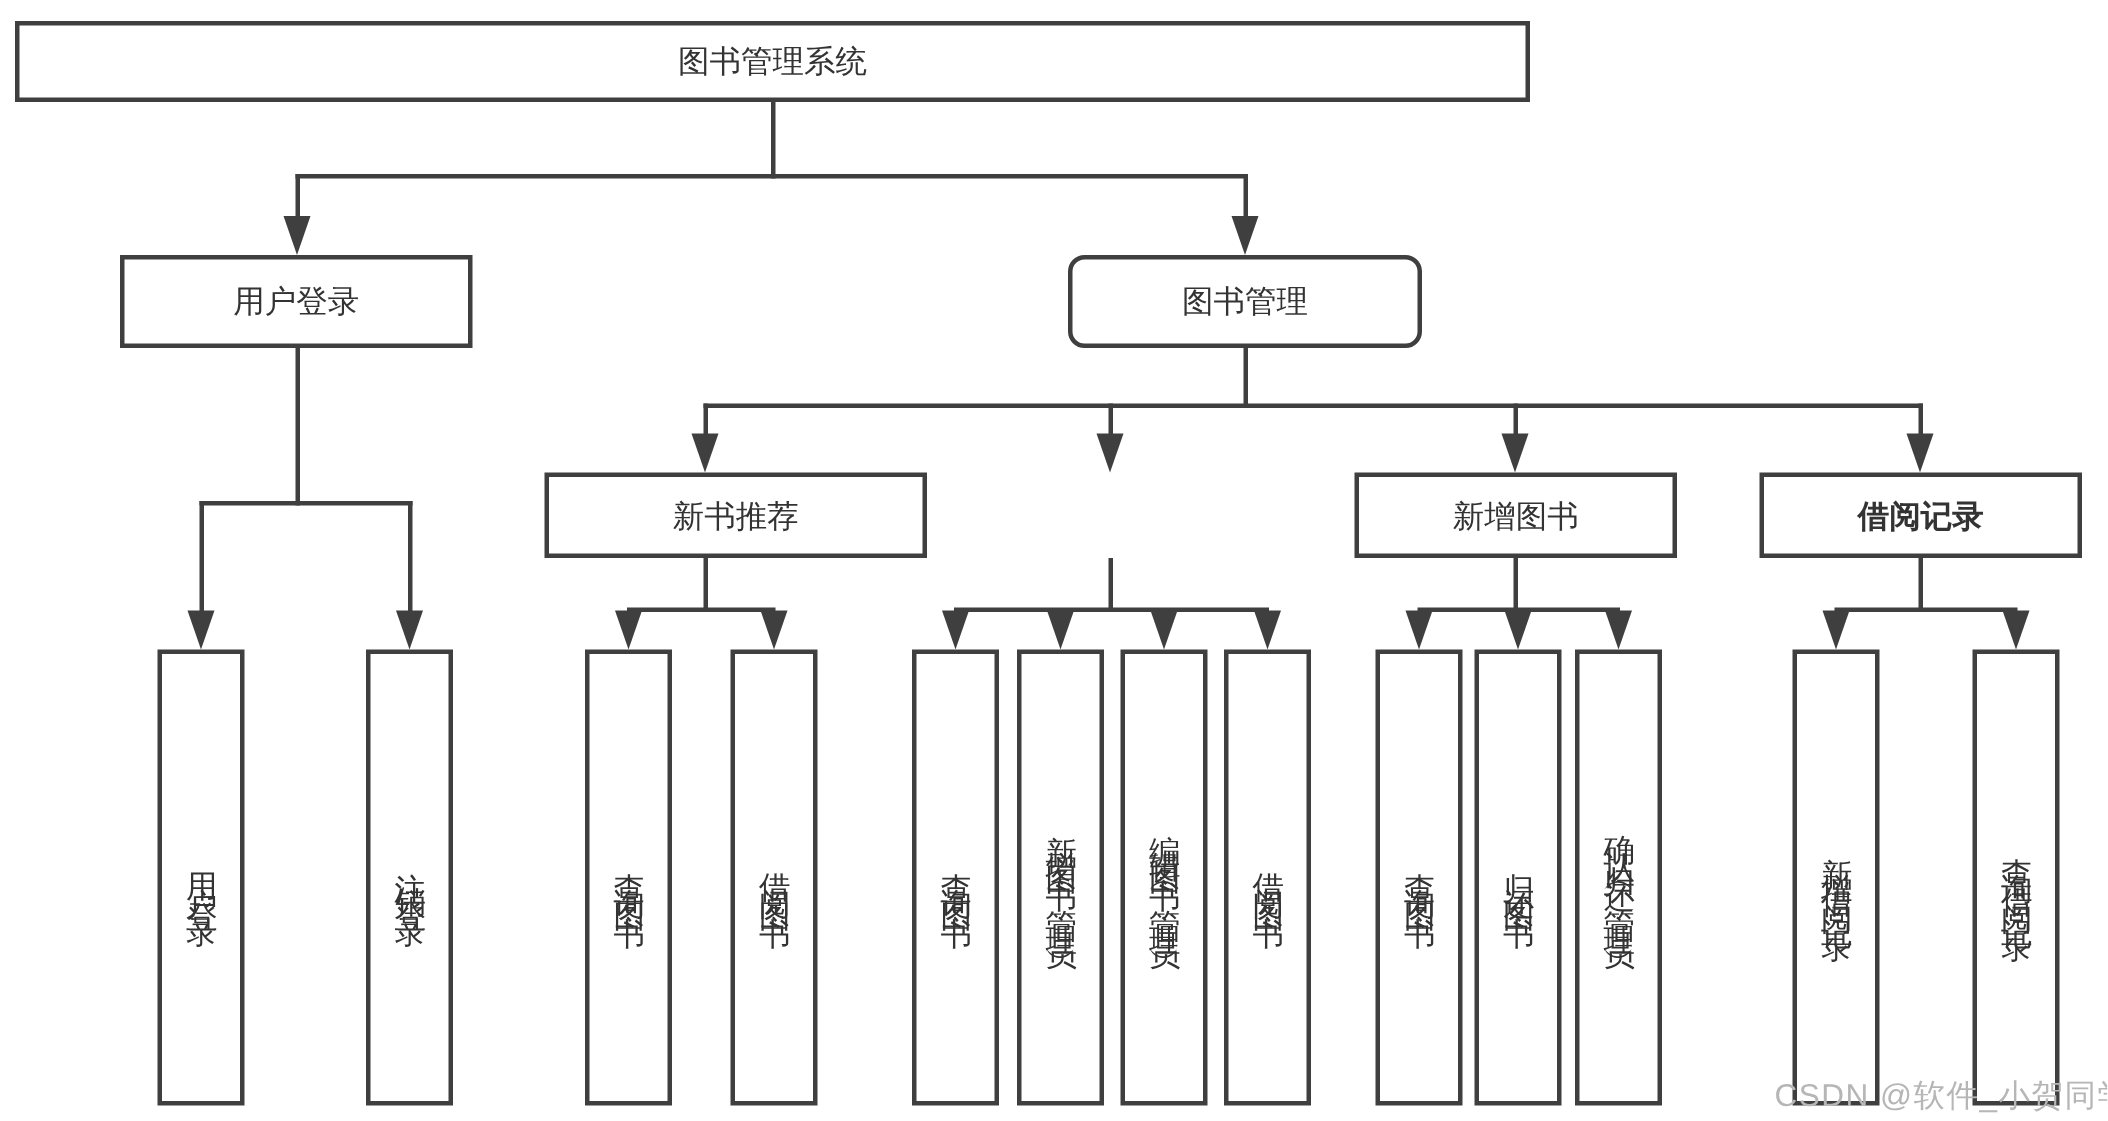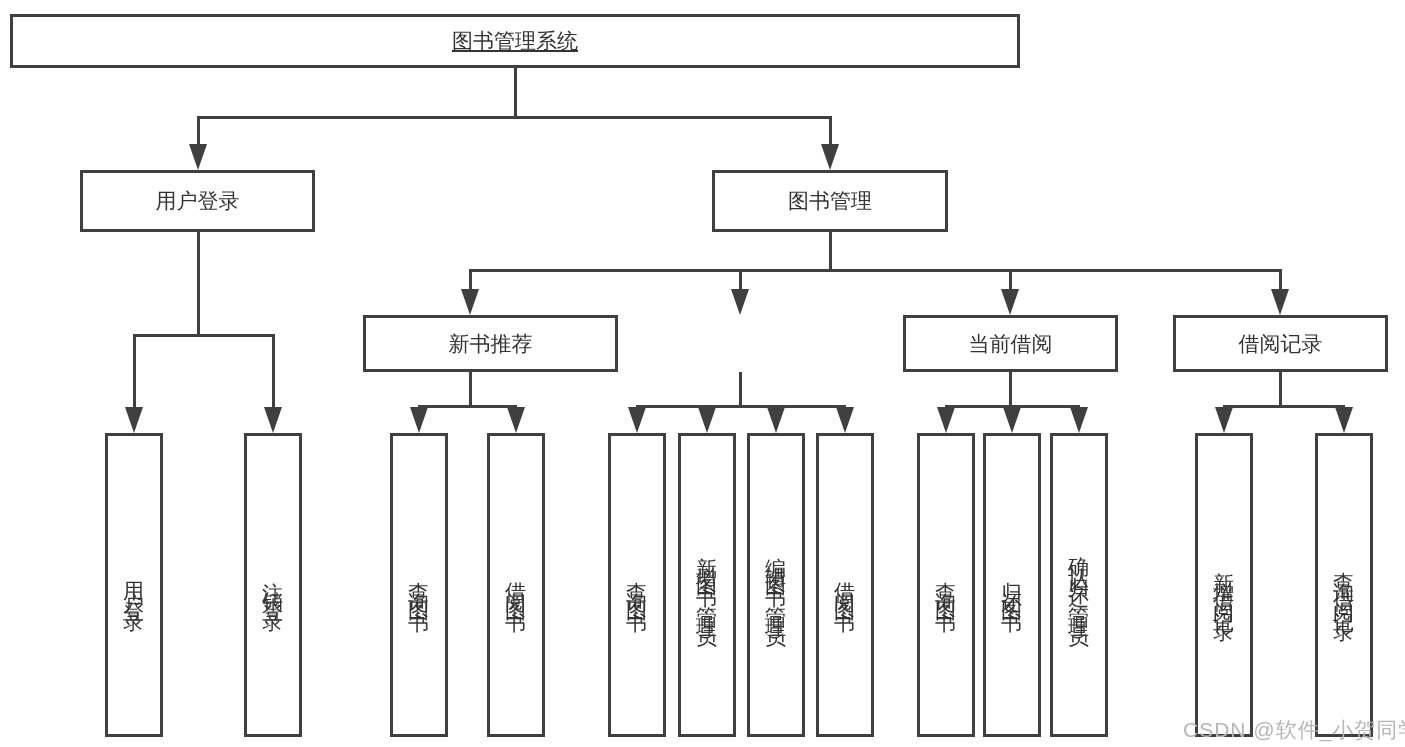--- a/index.html
+++ b/index.html
@@ -57,35 +57,35 @@
     z-index:5;
     white-space:nowrap;
     letter-spacing:1px;
   }
 </style>
 </head>
 <body>
 
 <div id="canvas">
 
-  <div class="box" style="left:10px;top:14px;width:1010px;height:54px;text-decoration:underline;">
+  <div class="box" style="left:10px;top:14px;width:1010px;height:54px;">
     <span>图书管理系统</span>
   </div>
 
   <div class="vline" style="left:514px;top:68px;height:51px;"></div>
   <div class="hline" style="left:197px;top:116px;width:635px;"></div>
   <div class="vline" style="left:197px;top:116px;height:30px;"></div>
   <div class="arrow" style="left:189px;top:144px;"></div>
   <div class="vline" style="left:829px;top:116px;height:30px;"></div>
   <div class="arrow" style="left:821px;top:144px;"></div>
 
   <div class="box" style="left:80px;top:170px;width:235px;height:62px;">
     <span>用户登录</span>
   </div>
-  <div class="box" style="left:712px;top:170px;width:236px;height:62px;">
+  <div class="box" style="left:712px;top:170px;width:236px;height:62px;border-radius:11px;">
     <span>图书管理</span>
   </div>
 
   <div class="vline" style="left:197px;top:232px;height:105px;"></div>
   <div class="hline" style="left:133px;top:334px;width:142px;"></div>
   <div class="vline" style="left:133px;top:334px;height:76px;"></div>
   <div class="arrow" style="left:125px;top:407px;"></div>
   <div class="vline" style="left:272px;top:334px;height:76px;"></div>
   <div class="arrow" style="left:264px;top:407px;"></div>
 
@@ -97,23 +97,23 @@
   <div class="arrow" style="left:731px;top:289px;"></div>
   <div class="vline" style="left:1009px;top:269px;height:24px;"></div>
   <div class="arrow" style="left:1001px;top:289px;"></div>
   <div class="vline" style="left:1279px;top:269px;height:24px;"></div>
   <div class="arrow" style="left:1271px;top:289px;"></div>
 
   <div class="box" style="left:363px;top:315px;width:255px;height:57px;">
     <span>新书推荐</span>
   </div>
   <div class="box" style="left:903px;top:315px;width:215px;height:57px;">
-    <span>当前借阅</span>
+    <span>新增图书</span>
   </div>
-  <div class="box" style="left:1173px;top:315px;width:215px;height:57px;">
+  <div class="box" style="left:1173px;top:315px;width:215px;height:57px;font-weight:bold;">
     <span>借阅记录</span>
   </div>
 
   <div class="vline" style="left:469px;top:372px;height:36px;"></div>
   <div class="hline" style="left:418px;top:405px;width:99px;"></div>
   <div class="arrow" style="left:410px;top:407px;"></div>
   <div class="arrow" style="left:507px;top:407px;"></div>
 
   <div class="vline" style="left:739px;top:372px;height:36px;"></div>
   <div class="hline" style="left:636px;top:405px;width:210px;"></div>

